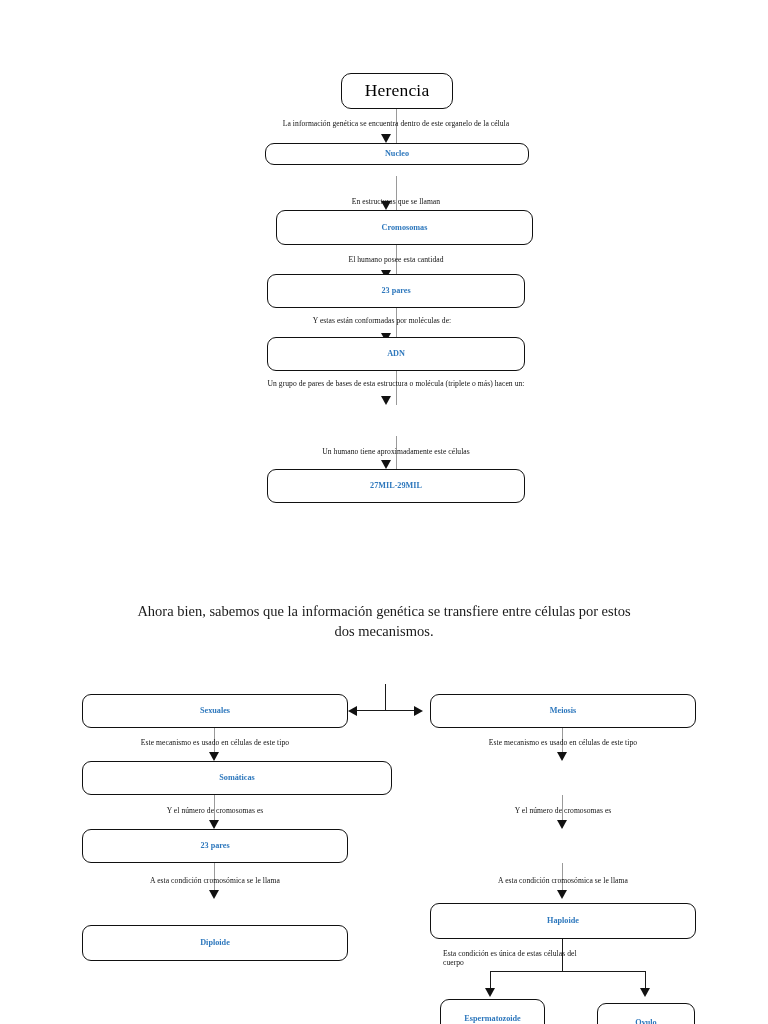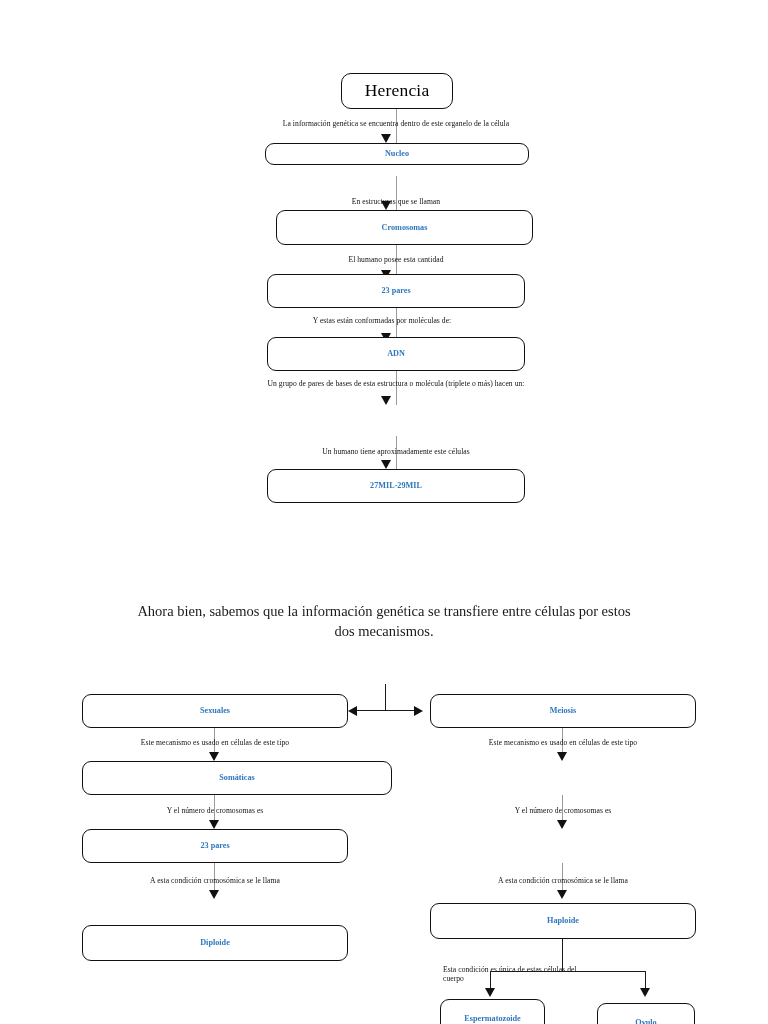--- a/index.html
+++ b/index.html
@@ -212,21 +212,21 @@
 
   <div class="vline" style="left:562px; top:863px; height:33px;"></div>
   <div class="edge-label centered" style="left:458px; top:876px; width:210px;">A esta condición cromosómica se le llama</div>
   <div class="arrow-down" style="left:557px; top:890px;"></div>
 
   <div class="node blue" style="left:430px; top:903px; width:266px; height:36px;">
     <span>Haploide</span>
   </div>
 
   <div class="vline dark" style="left:562px; top:939px; height:33px;"></div>
-  <div class="edge-label" style="left:443px; top:949px; width:175px;margin-top:16px;">Esta condición es única de estas células del
+  <div class="edge-label" style="left:443px; top:949px; width:175px;">Esta condición es única de estas células del
 cuerpo</div>
   <div class="hline" style="left:490px; top:971px; width:155px;"></div>
   <div class="vline dark" style="left:490px; top:971px; height:18px;"></div>
   <div class="vline dark" style="left:645px; top:971px; height:18px;"></div>
   <div class="arrow-down" style="left:485px; top:988px;"></div>
   <div class="arrow-down" style="left:640px; top:988px;"></div>
 
   <div class="node blue" style="left:440px; top:999px; width:105px; height:40px;">
     <span>Espermatozoide</span>
   </div>

